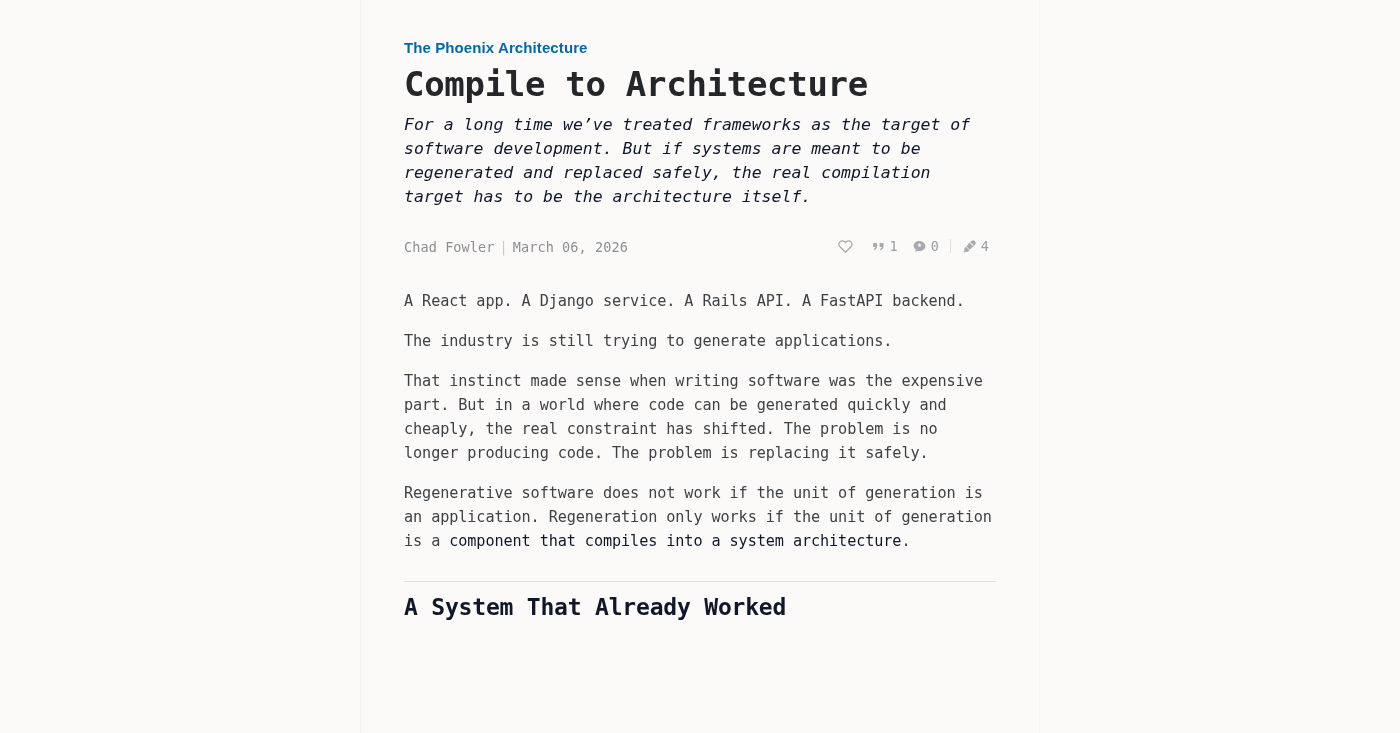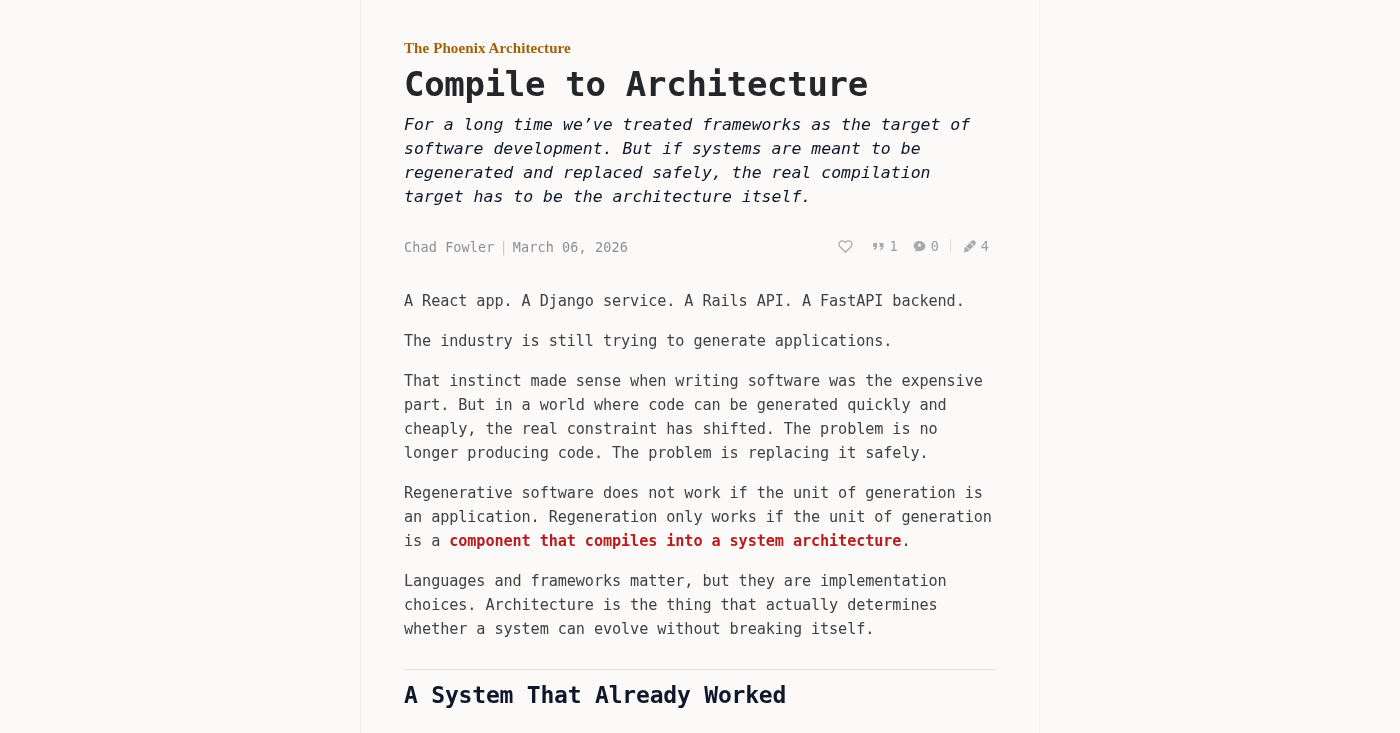--- a/index.html
+++ b/index.html
@@ -43,25 +43,25 @@
   .article {
     position: absolute;
     left: 404px;
     top: 0;
     width: 592px;
   }
 
   .kicker {
     display: block;
     margin: 38px 0 0 0;
-    font-family: Liberation Serif, serif;
+    font-family: Liberation Sans, sans-serif;
     font-size: 15px;
     font-weight: bold;
     letter-spacing: 0.1px;
-    color: #a16207;
+    color: #0369a1;
     text-decoration: none;
     line-height: 20px;
   }
 
   .title {
     margin: 9px 0 0 0;
     font-family: "DejaVu Sans Mono", "Liberation Mono", monospace;
     font-size: 34px;
     font-weight: bold;
     letter-spacing: -0.3px;
@@ -135,22 +135,22 @@
     margin: 0 0 0 0;
     font-family: "DejaVu Sans Mono", "Liberation Mono", monospace;
     font-size: 15.2px;
     line-height: 24px;
     color: #3e4246;
     letter-spacing: -0.1px;
   }
   .body p + p { margin-top: 16px; }
 
   .body p strong {
-    font-weight: bold;
-    color: #b91c1c;
+    font-weight: normal;
+    color: #0f172a;
   }
 
   .divider {
     border: 0;
     border-top: 1px solid #e4e1dc;
     margin: 28px 0 0 0;
     width: 592px;
   }
 
   .section-heading {
@@ -231,21 +231,20 @@
       </div>
     </div>
 
     <div class="body">
       <p>A React app. A Django service. A Rails API. A FastAPI backend.</p>
       <p>The industry is still trying to generate applications.</p>
       <p>That instinct made sense when writing software was the expensive part. But in a world where code can be generated quickly and cheaply, the real constraint has shifted. The problem is no longer producing code. The problem is replacing it safely.</p>
 
       <p><span>Regenerative software does not work if the unit of generation is an application. Regeneration only works if the unit of generation is a </span><strong>component that compiles into a system architecture</strong><span>.</span></p>
 
-      <p>Languages and frameworks matter, but they are implementation choices. Architecture is the thing that actually determines whether a system can evolve without breaking itself.</p>
     </div>
 
     <hr class="divider">
 
     <h2 class="section-heading">A System That Already Worked</h2>
 
   </div>
 </div>
 
 </body></html>

